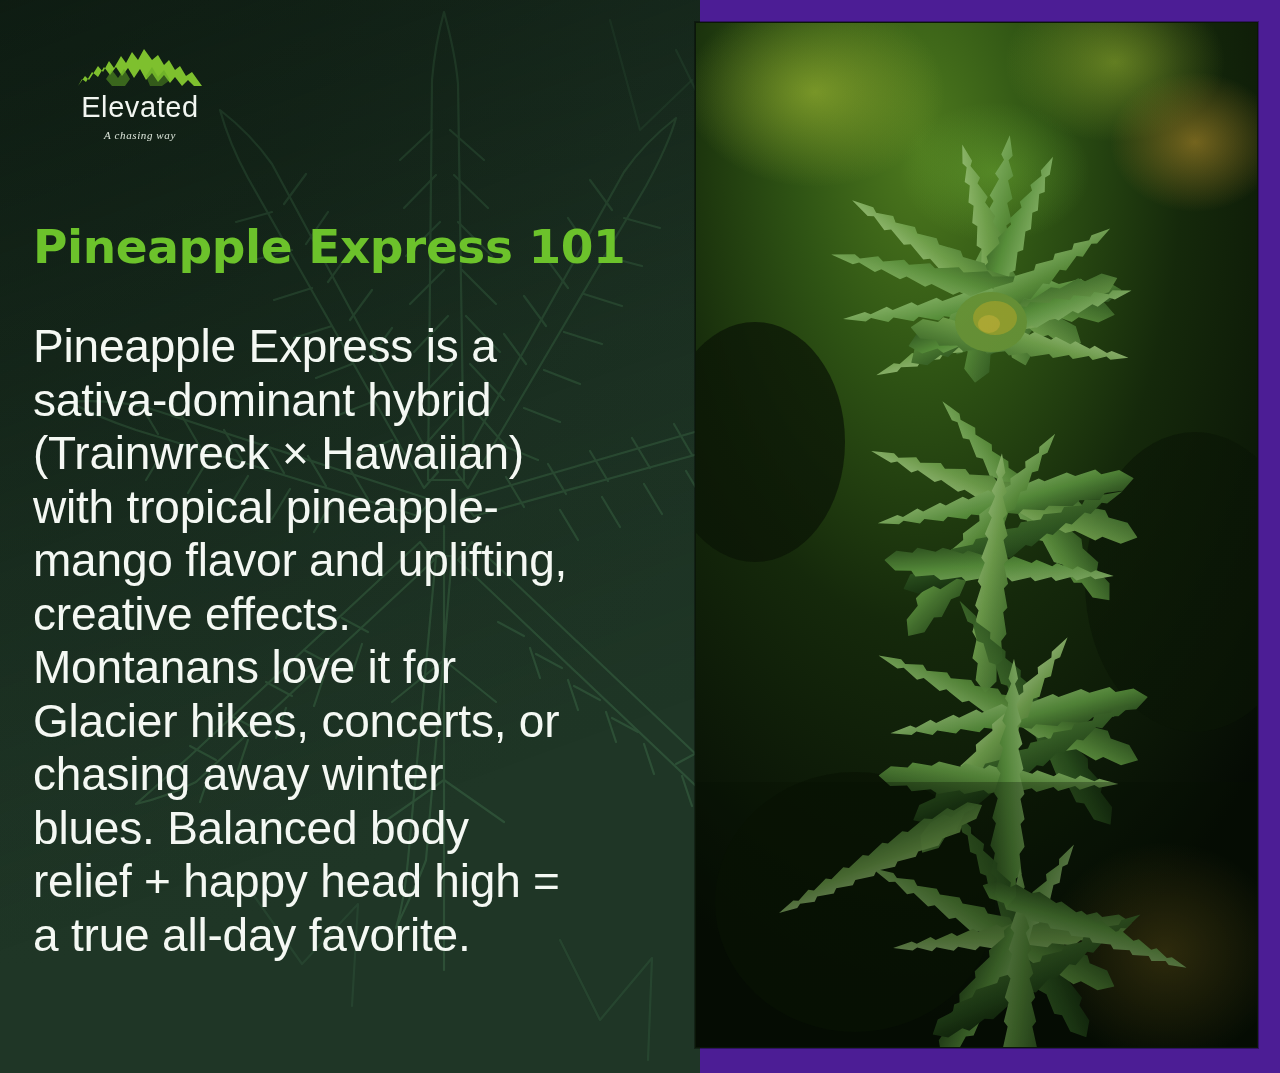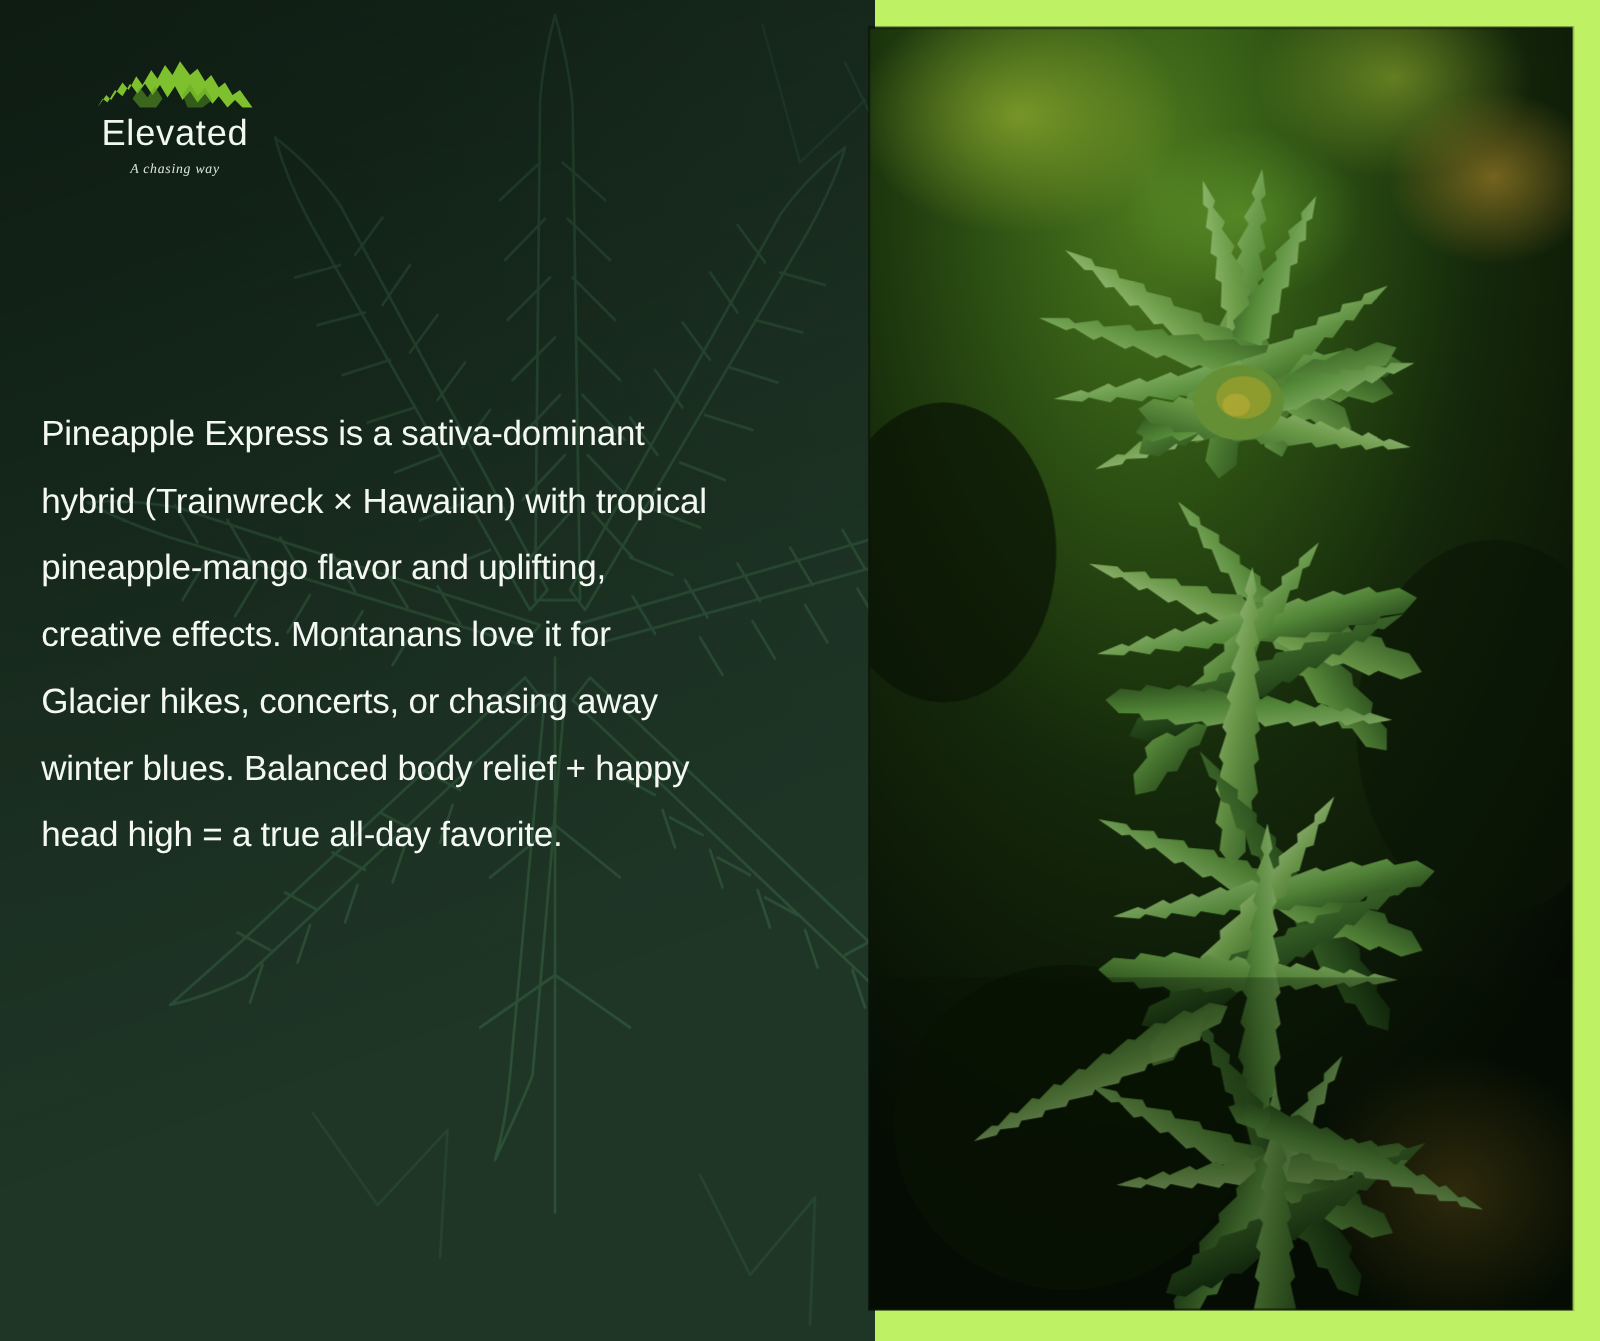--- a/index.html
+++ b/index.html
@@ -7,21 +7,21 @@
     margin: 0;
     padding: 0;
     background: #0f1f14;
   }
   #canvas {
     position: relative;
     width: 1280px;
     height: 1073px;
     overflow: hidden;
     font-family: "Liberation Sans", sans-serif;
-    background: #bef264;
+    background: #4c1d95;
   }
 
   
   .left-panel {
     position: absolute;
     left: 0; top: 0;
     width: 700px;
     height: 1073px;
     background:
       radial-gradient(120% 90% at 0% 0%, #16291c 0%, #192d1f 38%, #1e3425 78%, #1f3626 100%);
@@ -98,21 +98,21 @@
     white-space: nowrap;
   }
 
   .body-copy {
     position: absolute;
     left: 33px;
     top: 320px;
     width: 540px;
     z-index: 5;
     color: #f4f8f3;
-    font-size: 28px;
+    font-size: 46px;
     font-weight: 400;
     line-height: 53.5px;
     letter-spacing: -0.2px;
     font-family: "Liberation Sans", sans-serif;
     white-space: pre-line;
   }
 
   
   .photo-frame {
     position: absolute;
@@ -193,20 +193,21 @@
                  L118 40 L112 34 L106 40 L99 31 L94 37 L88 29 L82 36
                  L76 27 L70 34 L64 23 L58 32 L52 22 L46 30 L40 21
                  L34 29 L28 21 L22 31 L16 26 L10 36 L6 33 Z" fill="#7ec02e"></path>
         <path d="M30 33 L36 24 L42 32 L48 23 L54 33 L49 40 L36 40 Z" fill="#5fa324" opacity="0.55"></path>
         <path d="M70 30 L76 21 L82 31 L88 24 L94 34 L86 40 L74 40 Z" fill="#5fa324" opacity="0.45"></path>
       </svg>
       <span class="logo-word">Elevated</span>
       <span class="logo-tagline">A chasing way</span>
     </div>
 
+    <div class="headline">Pineapple Express 101</div>
 
     <div class="body-copy">Pineapple Express is a sativa-dominant hybrid (Trainwreck × Hawaiian) with tropical pineapple-mango flavor and uplifting, creative effects. Montanans love it for Glacier hikes, concerts, or chasing away winter blues. Balanced body relief + happy head high = a true all-day favorite.</div>
   </div>
 
   <div class="photo-frame">
     <svg viewBox="0 0 563 1026" xmlns="http://www.w3.org/2000/svg" preserveAspectRatio="xMidYMid slice">
       <defs>
         <radialGradient id="bgBlur" cx="40%" cy="12%" r="85%">
           <stop offset="0%" stop-color="#4e7a1e"></stop>
           <stop offset="26%" stop-color="#2f5414"></stop>

